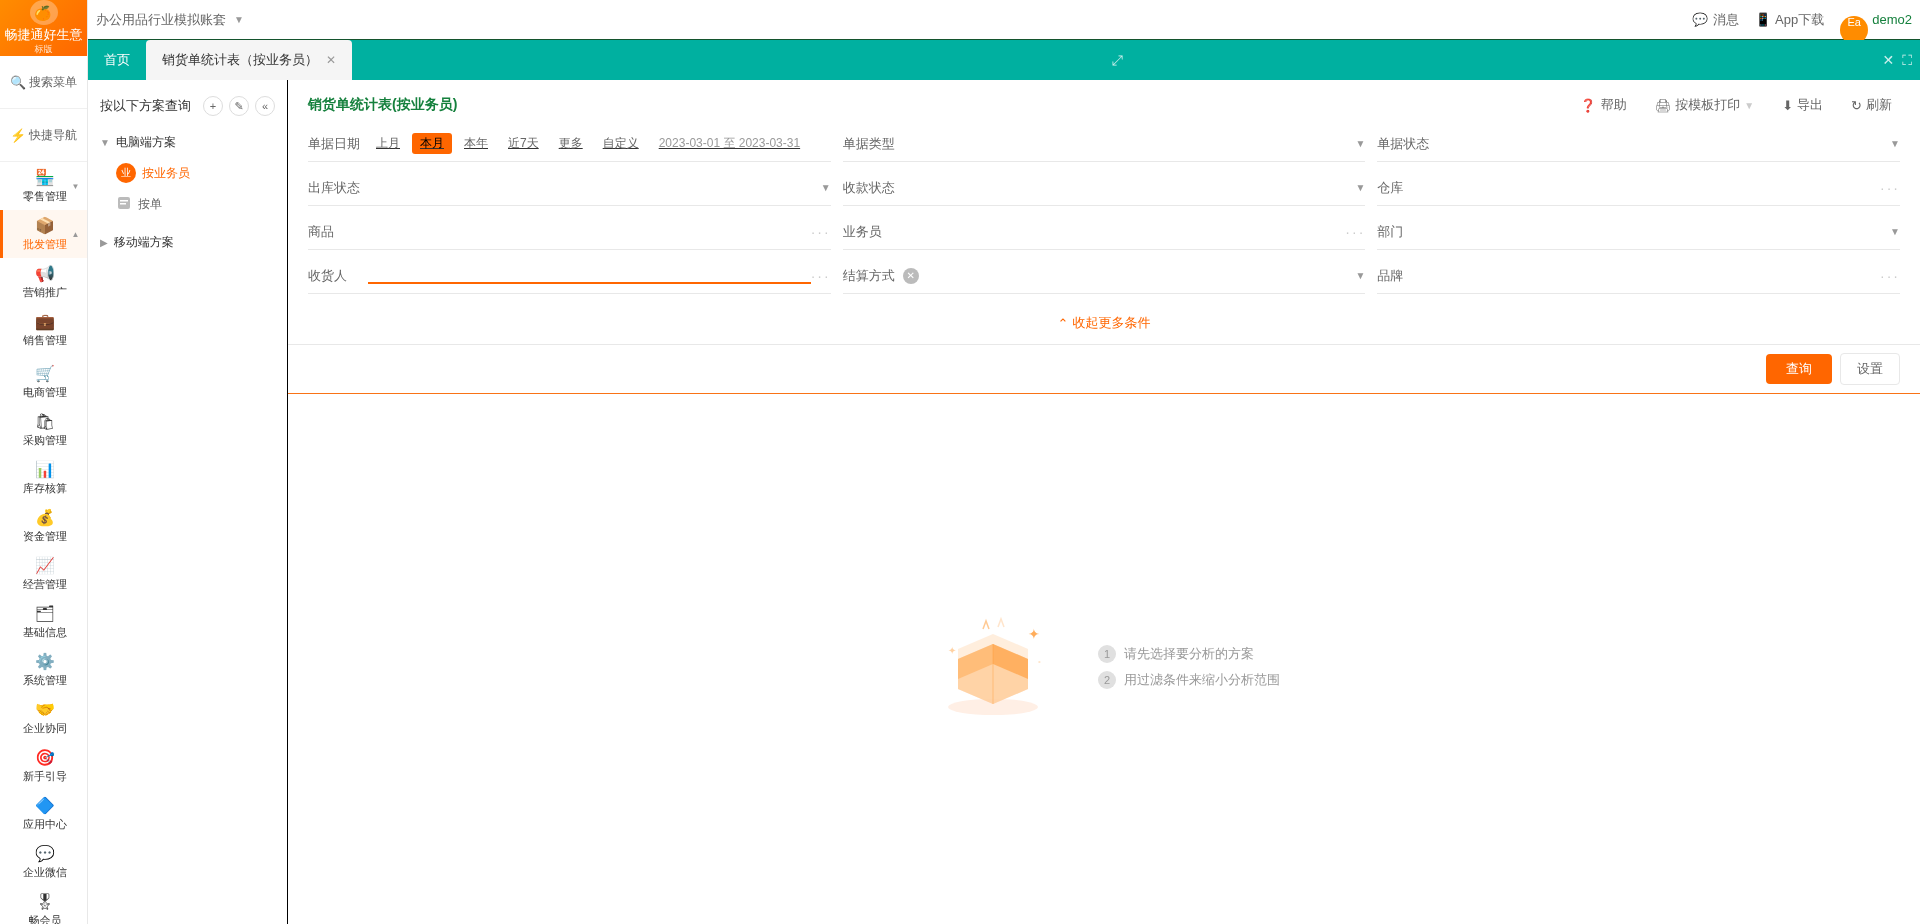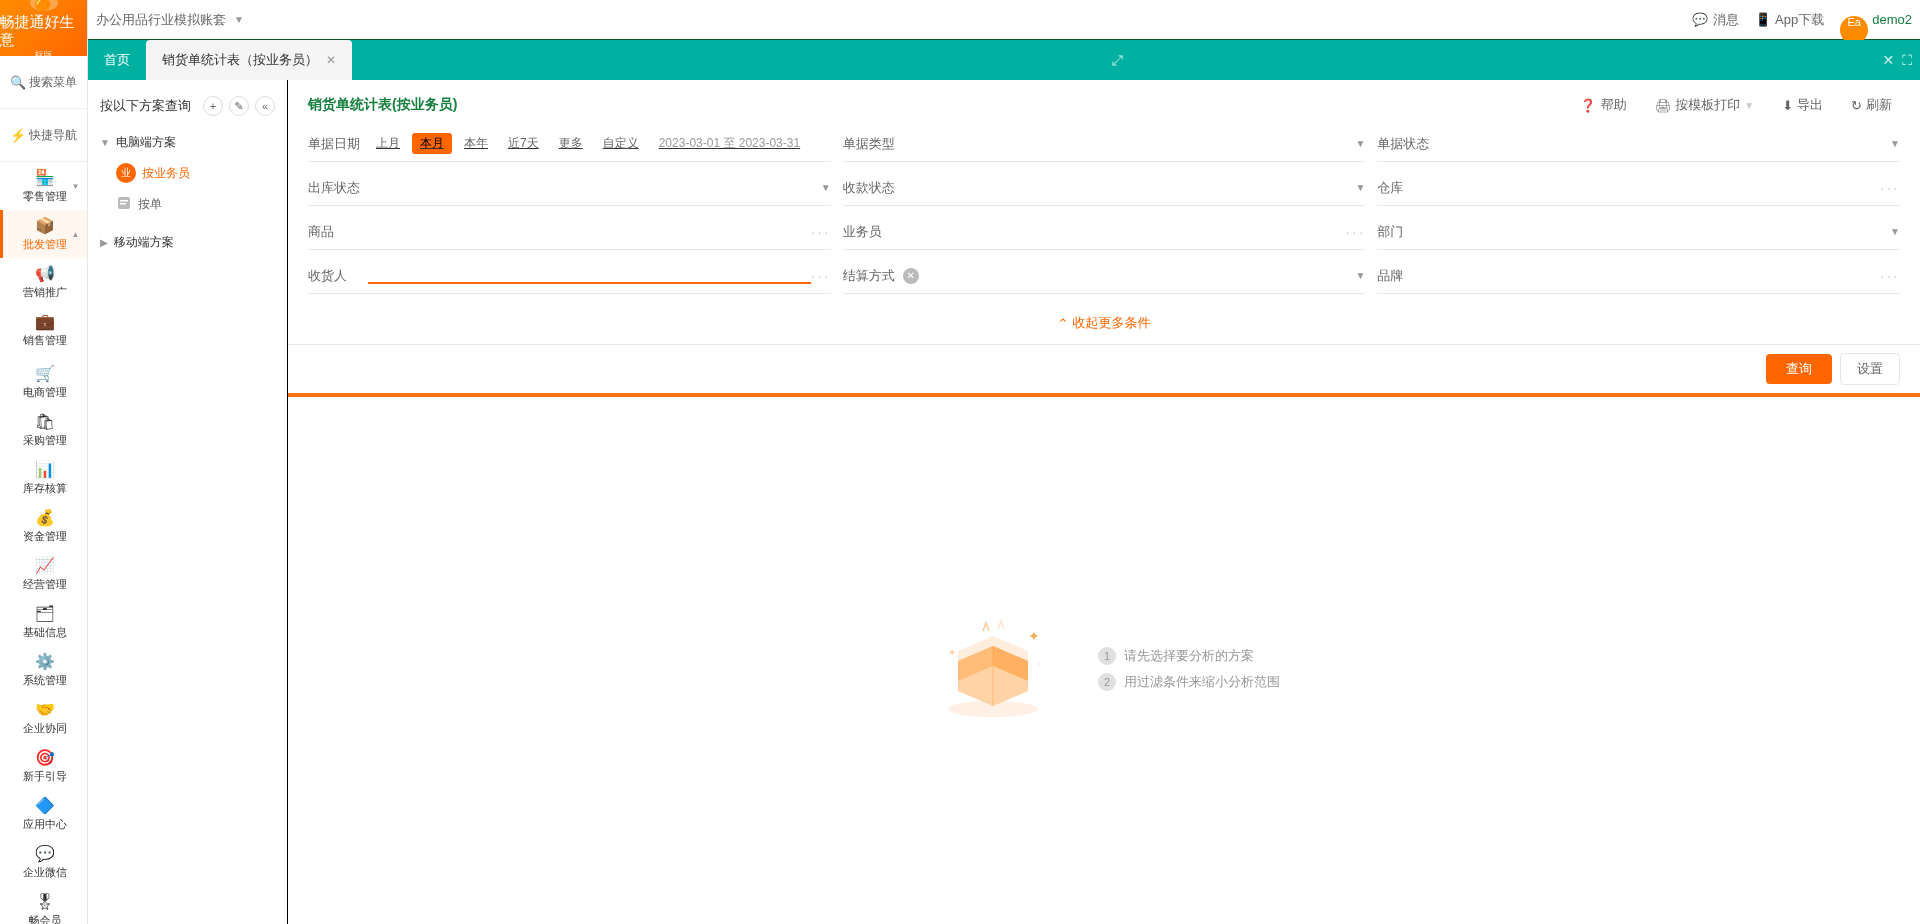--- a/index.html
+++ b/index.html
@@ -315,21 +315,21 @@
       color: #ff6600; font-size: 13px; cursor: pointer;
       gap: 4px; padding: 8px 0 4px;
     }
 
     
     .action-row {
       background: #fff;
       padding: 8px 20px;
       display: flex; align-items: center; justify-content: flex-end;
       gap: 8px;
-      border-bottom: 4px solid #f97316;
+      border-bottom: 1px solid #f97316;
       flex-shrink: 0;
     }
     .query-btn {
       background: #ff6600; color: #fff;
       border: none; padding: 6px 20px;
       border-radius: 4px; font-size: 13px; cursor: pointer;
     }
     .setting-small-btn {
       background: #fff; color: #666;
       border: 1px solid #e8e8e8; padding: 6px 16px;
@@ -367,21 +367,21 @@
     ::-webkit-scrollbar { width: 4px; height: 4px; }
     ::-webkit-scrollbar-track { background: #f5f5f5; }
     ::-webkit-scrollbar-thumb { background: #ddd; border-radius: 2px; }
   </style>
 </head>
 <body>
 
 <div class="sidebar">
   <div class="sidebar-logo">
     <div class="logo-icon">🍊</div>
-    <span style="font-size:15px;text-align:left;line-height:1.2;">畅捷通好生意</span>
+    <span style="font-size:13px;text-align:center;line-height:1.2;">畅捷通好生意</span>
     <span style="font-size:9px;opacity:0.8;">标版</span>
   </div>
 
   <div class="sidebar-search">
     <div class="sidebar-search-item">
       <span style="font-size:13px;margin-right:3px;">🔍</span>
       <span>搜索菜单</span>
     </div>
   </div>
 

